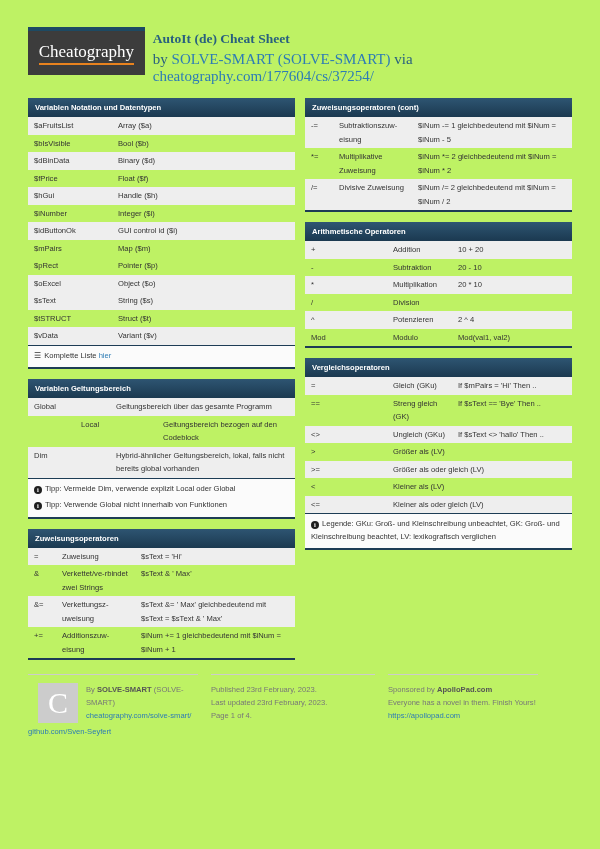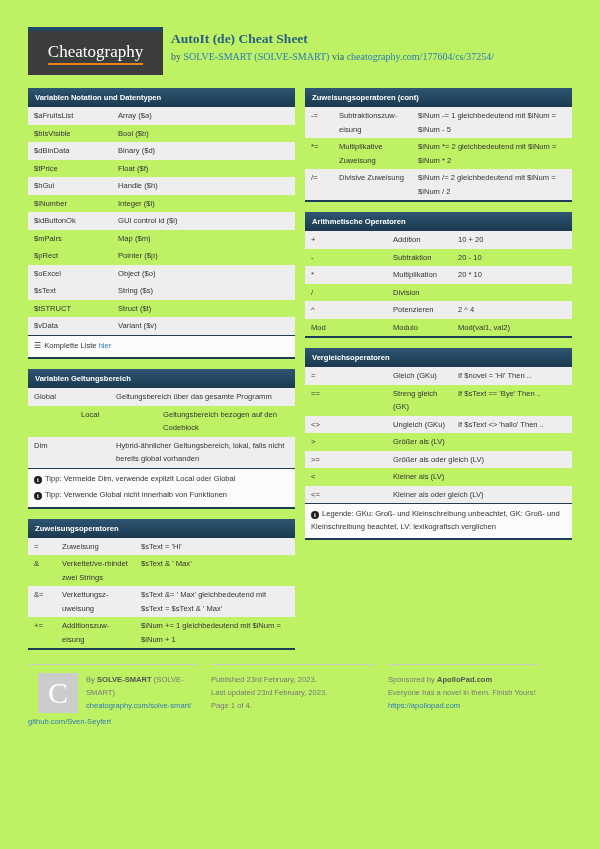--- a/index.html
+++ b/index.html
@@ -9,21 +9,21 @@
 
   
   .hdr { display:flex; align-items:flex-start; padding:27px 28px 13px 28px; gap:8px; }
   .logo { width:135px; height:48px; background:#3c3c3c; border-top:4px solid #1d4a63;
           display:flex; align-items:center; justify-content:center; }
   .logo-text { font-family:"Liberation Serif", serif; font-size:17px; color:#fff;
                border-bottom:2px solid #e8821e; padding-bottom:1px; }
   .hdr-text { padding-top:4px; }
   .title { font-family:"Liberation Serif", serif; font-size:13.5px; font-weight:700;
            color:#29607f; margin-bottom:4px; }
-  .byline { font-family:"Liberation Serif", serif; font-size:10px; color:#29607f; }
+  .byline { font-family:"Liberation Serif", serif; font-size:15px; color:#29607f; }
   .byline a { color:#2d7cb5; text-decoration:none; }
 
   
   .cols { display:flex; gap:10px; padding:0 28px; align-items:flex-start; }
   .col { width:267px; }
   .card { margin-bottom:10px; border-bottom:2px solid #1d3c55; }
   .card-h { background:linear-gradient(#2e5572,#1b3950); color:#fff; font-size:7.6px;
             font-weight:700; padding:5px 7px; }
   .trow { display:grid; }
   .trow.stripe { background:#eeeeee; }
@@ -226,21 +226,21 @@
             <div class="cell">Mod</div>
             <div class="cell">Modulo</div>
             <div class="cell">Mod(val1, val2)</div>
           </div>
         </div>
         <div class="card">
           <div class="card-h">Vergleichsoperatoren</div>
           <div class="trow stripe" style="grid-template-columns: 82px 65px 1fr;">
             <div class="cell">=</div>
             <div class="cell">Gleich (GKu)</div>
-            <div class="cell">If $novel = 'Hi' Then ..</div>
+            <div class="cell">If $mPairs = 'Hi' Then ..</div>
           </div>
           <div class="trow" style="grid-template-columns: 82px 65px 1fr;">
             <div class="cell">==</div>
             <div class="cell">Streng gleich (GK)</div>
             <div class="cell">If $sText == 'Bye' Then ..</div>
           </div>
           <div class="trow stripe" style="grid-template-columns: 82px 65px 1fr;">
             <div class="cell">&lt;&gt;</div>
             <div class="cell">Ungleich (GKu)</div>
             <div class="cell">If $sText &lt;&gt; 'hallo' Then ..</div>

